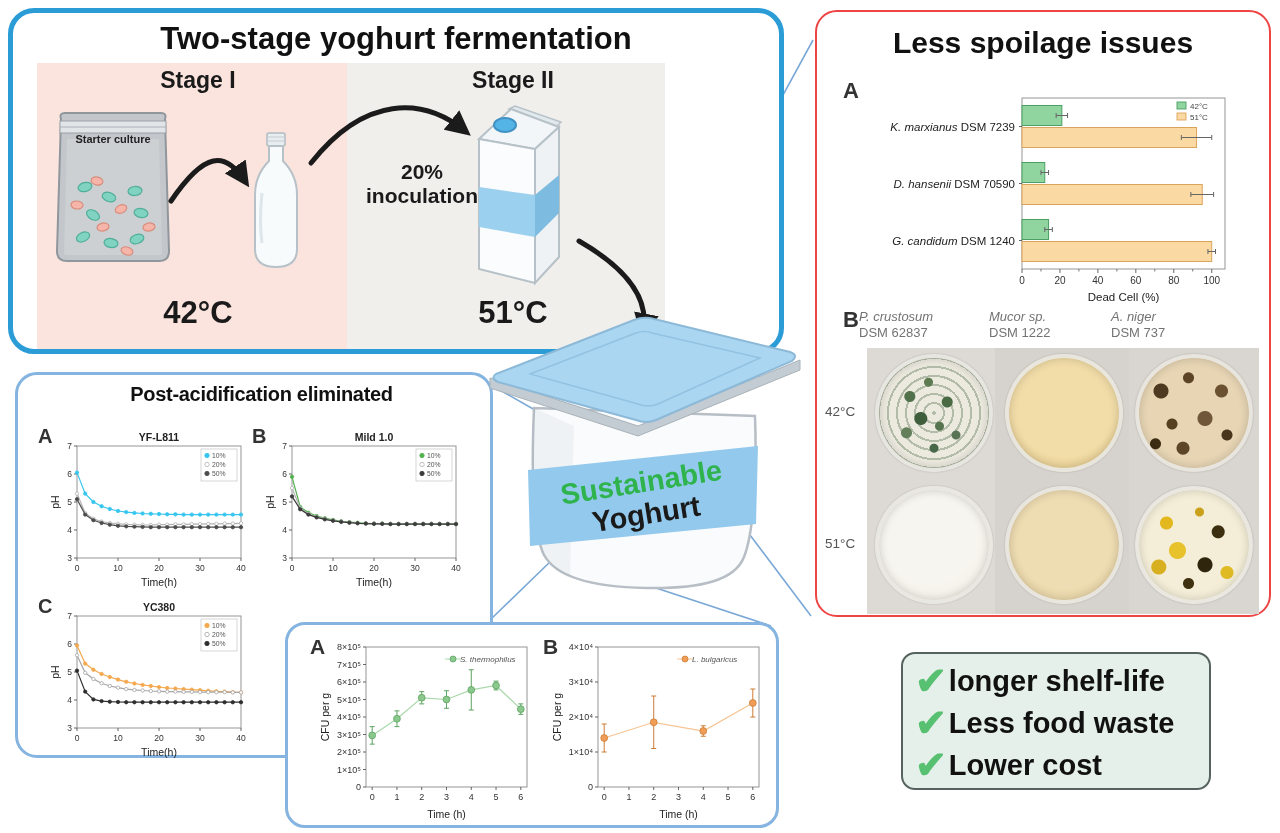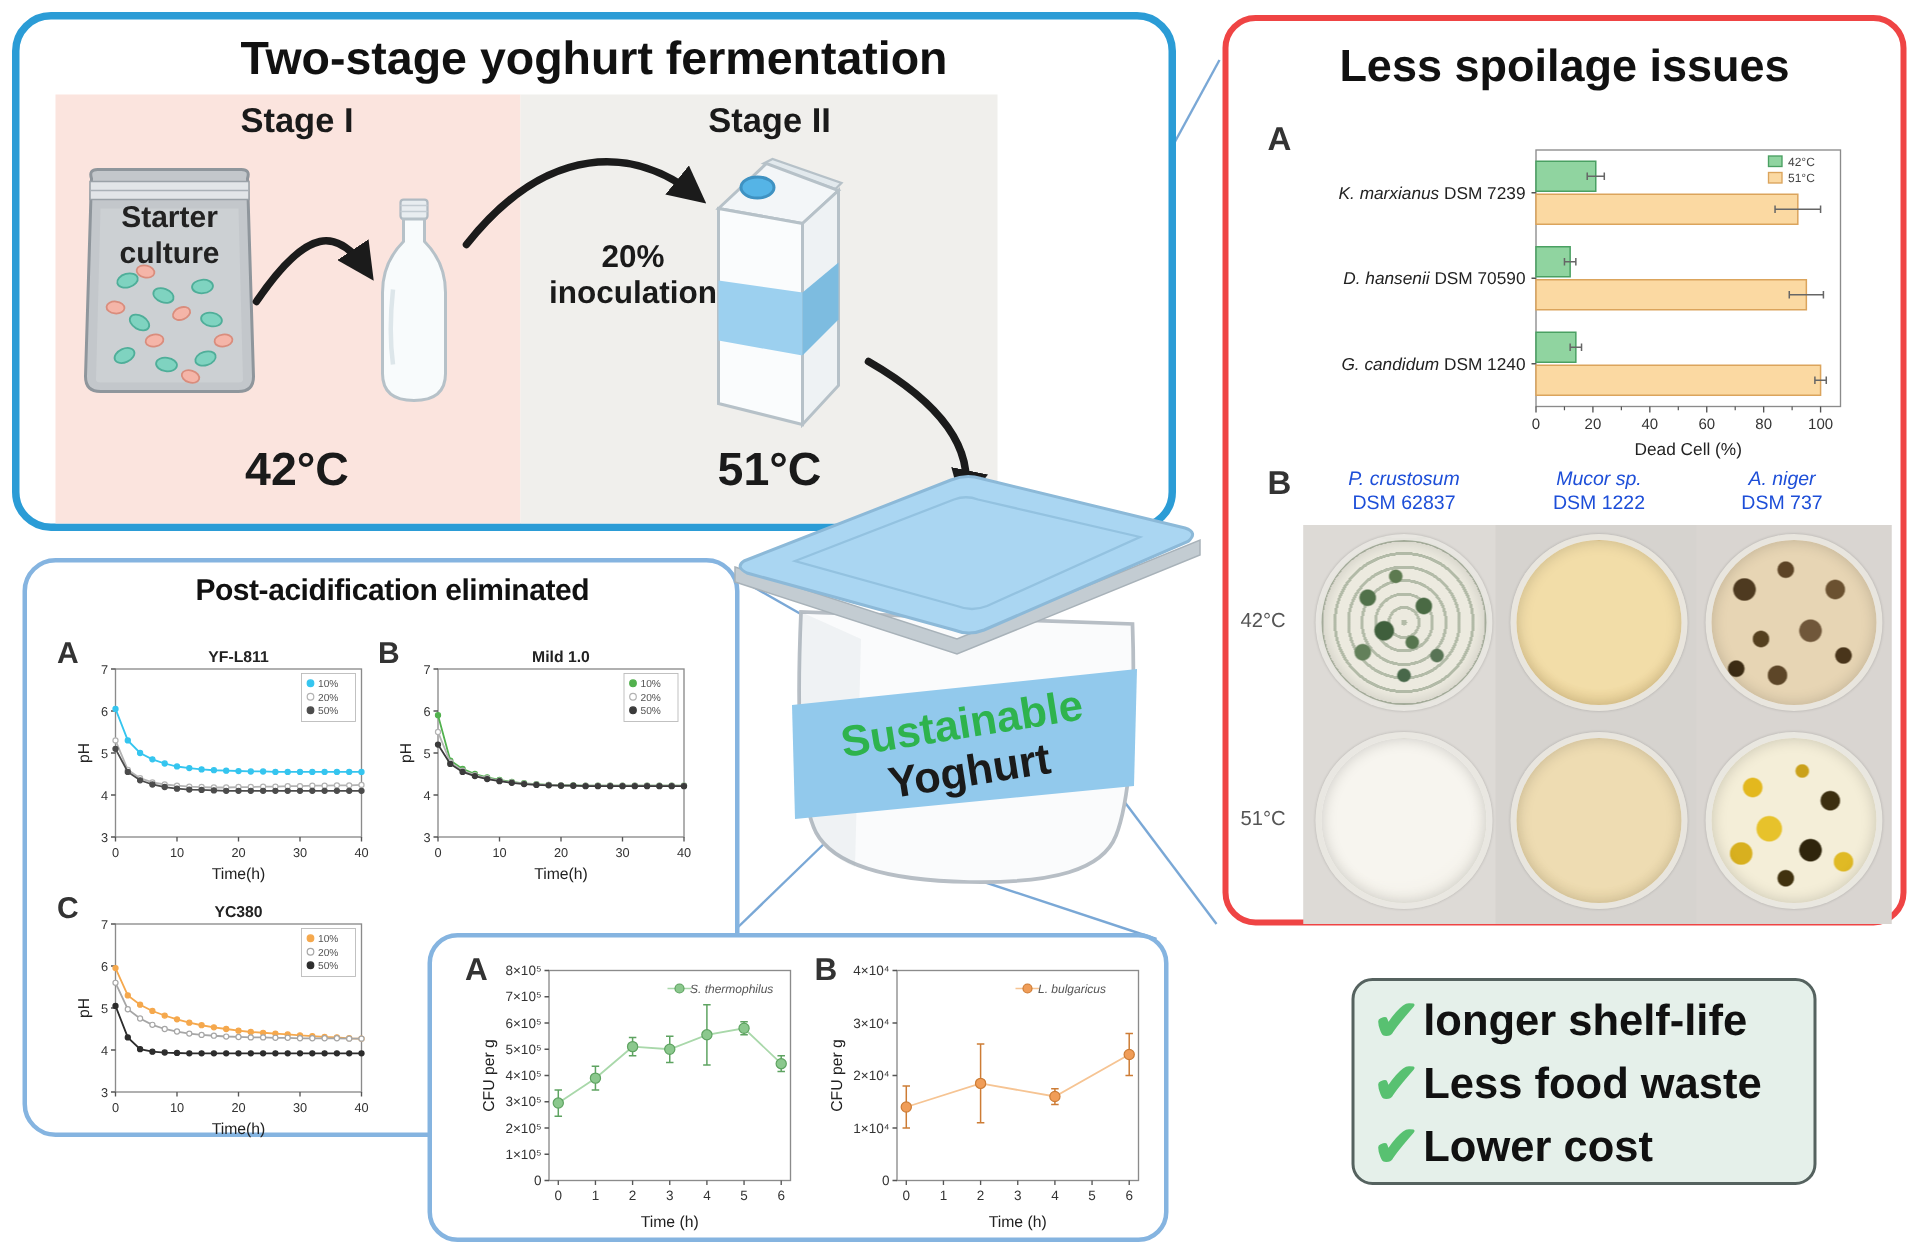--- a/index.html
+++ b/index.html
@@ -2,39 +2,39 @@
 <html><head>
 <meta charset="utf-8">
 <style>
   html,body{margin:0;padding:0;background:#fff;}
   #canvas{position:relative;width:1280px;height:833px;background:#ffffff;overflow:hidden;
           font-family:"Liberation Sans",sans-serif;}
   .abs{position:absolute;}
   
   .panel{position:absolute;background:#fff;box-sizing:border-box;}
   #ferment-box{left:8px;top:8px;width:776px;height:346px;border:5px solid #2b9cd6;border-radius:26px;z-index:2;}
-  #spoilage-box{left:815px;top:10px;width:456px;height:607px;border:4px solid #ef4444;border-radius:22px;z-index:2;}
+  #spoilage-box{left:815px;top:10px;width:456px;height:607px;border:2px solid #ef4444;border-radius:22px;z-index:2;}
   #postacid-box{left:15px;top:372px;width:478px;height:386px;border:3px solid #85b4e0;border-radius:22px;z-index:2;}
   #growth-box{left:285px;top:622px;width:494px;height:206px;border:3px solid #85b4e0;border-radius:20px;z-index:3;}
   #benefits-box{left:901px;top:652px;width:310px;height:138px;background:#e5f0ea;border:2px solid #55625f;border-radius:14px;z-index:2;padding:6px 0 0 12px;box-sizing:border-box;}
   .big-title{text-align:center;font-weight:bold;color:#111;}
   #ferment-title{margin-top:8px;font-size:31px;}
   #spoilage-title{margin-top:14px;font-size:30px;}
   #postacid-title{margin-top:8px;font-size:20px;letter-spacing:-0.3px;margin-left:15px;}
   
   .stage-bg{position:absolute;top:50px;height:286px;}
   #stage1-bg{left:24px;width:310px;background:#fbe4de;}
   #stage2-bg{left:334px;width:318px;background:#f0efec;}
   .stage-label{position:absolute;top:54px;font-size:23px;font-weight:bold;color:#1a1a1a;text-align:center;}
   .temp-label{position:absolute;top:282px;font-size:31px;font-weight:bold;color:#1a1a1a;text-align:center;}
-  #bag-label{position:absolute;left:52px;top:120px;width:96px;text-align:center;font-size:20px;font-weight:bold;color:#222;line-height:1.2;z-index:3;}
+  #bag-label{position:absolute;left:52px;top:120px;width:96px;text-align:center;font-size:11px;font-weight:bold;color:#222;line-height:1.2;z-index:3;}
   #inoc-label{position:absolute;left:350px;top:147px;width:118px;text-align:center;font-size:21px;font-weight:bold;color:#1a1a1a;line-height:1.15;z-index:3;}
   
   .letter{position:absolute;font-weight:bold;color:#333;}
-  .petri-col{position:absolute;top:297px;width:150px;text-align:center;font-size:13px;color:#1d4ed8;line-height:1.25;}
+  .petri-col{position:absolute;top:297px;width:150px;font-size:13px;color:#737373;line-height:1.25;}
   .petri-col .sp{font-style:italic;}
   .petri-row-label{position:absolute;width:44px;font-size:13.5px;color:#555;}
   #petri-grid{position:absolute;left:50px;top:336px;width:392px;height:266px;background:#d6d3cf;}
   .photo-col{position:absolute;top:0;height:266px;}
   .dish{position:absolute;width:110px;height:110px;border-radius:50%;border:4px solid rgba(232,230,224,.95);
         box-shadow:inset 0 0 10px rgba(0,0,0,.18),0 0 2px rgba(0,0,0,.2);}
   .dish--pc42{background-color:#eceadf;background-image:
     radial-gradient(circle at 28% 35%, #51714a 5px, transparent 6px),
     radial-gradient(circle at 45% 22%, #5d7a50 4px, transparent 5px),
     radial-gradient(circle at 62% 40%, #4a6a44 5px, transparent 6px),

